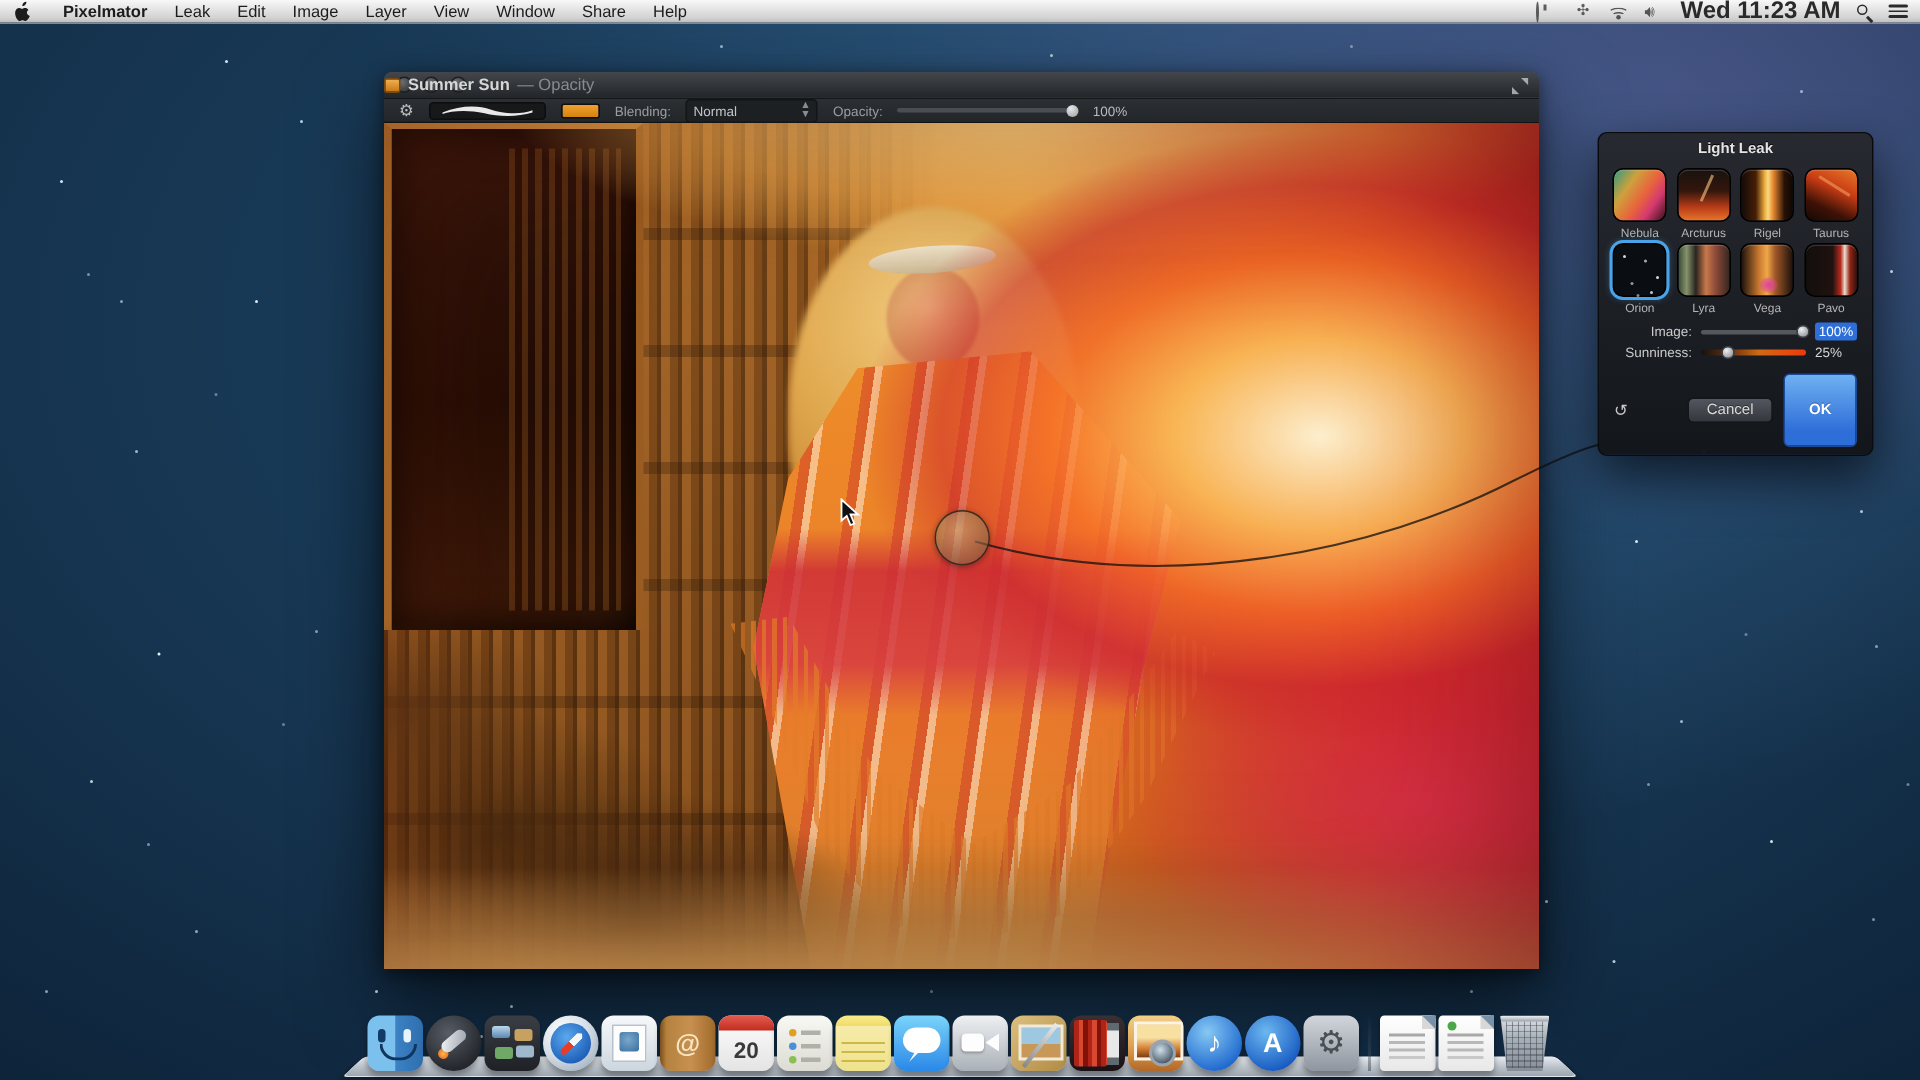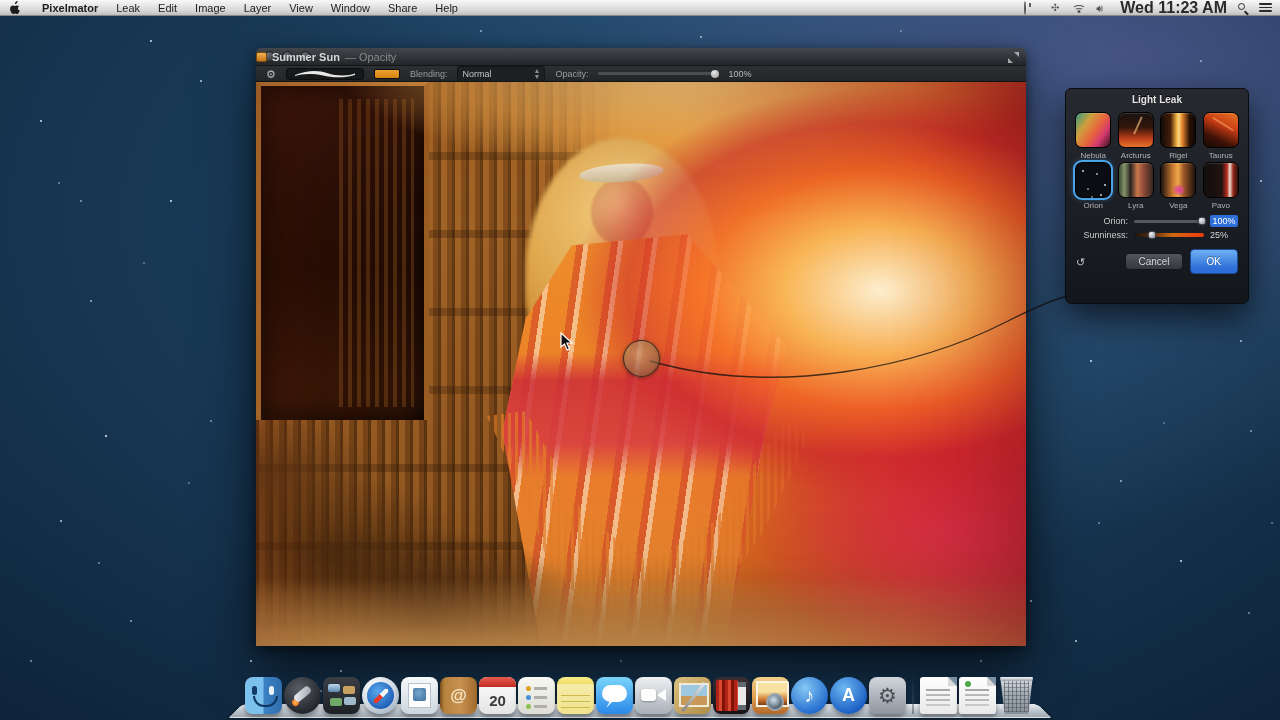--- a/index.html
+++ b/index.html
@@ -151,21 +151,21 @@
   .ptrack { position:relative; flex:1; height:3px; background:#55585d; border-radius:2px; }
   .ptrack.sun { background:linear-gradient(90deg,#141210 0%,#6e3410 30%,#cf6a14 55%,#e8480e 85%,#e83c0c 100%); height:4px; }
   .pknob { position:absolute; top:50%; transform:translate(-50%,-50%); width:9px; height:9px; border-radius:50%;
     background:radial-gradient(circle at 35% 30%, #f0f0f0, #9a9ea4 75%); border:1px solid #3a3d42; }
   .pval { width:28px; font-size:9px; text-align:left; color:#d8d8d8; }
   .pval.selected { background:#2e6ed8; color:#fff; border-radius:2px; text-align:center; padding:1px 0; }
   .panel-footer { display:flex; align-items:center; margin-top:9px; padding:0 10px; gap:7px; }
   .undo-ic { width:14px; height:12px; color:#c8c8c8; font-size:11px; line-height:12px; }
   .btn { border-radius:4px; font-size:10px; padding:2px 12px; border:1px solid #14161a; text-shadow:0 -1px 0 rgba(0,0,0,.4); }
   .btn-cancel { margin-left:auto; background:linear-gradient(#52565e,#34373d); color:#dadada; }
-  .btn-ok { background:linear-gradient(#6fb0f2,#2e6ed8 80%); color:#fff; font-weight:normal; padding:6px 16px; border-color:#1a4a9a; }
+  .btn-ok { background:linear-gradient(#6fb0f2,#2e6ed8 80%); color:#fff; font-weight:bold; padding:18px 16px; border-color:#1a4a9a; }
 
   
   .dock-shelf { position:absolute; left:228px; bottom:2px; width:824px; height:18px; z-index:40;
     background:linear-gradient(#e8ecf0, #b8c0c8 55%, #9aa4ae); border-radius:3px;
     box-shadow:0 -1px 0 rgba(255,255,255,.7) inset, 0 2px 6px rgba(0,0,0,.4); transform:perspective(300px) rotateX(38deg); transform-origin:bottom; }
   .dock { position:absolute; left:240px; bottom:6px; width:800px; height:44px; z-index:41; display:flex; align-items:flex-end; justify-content:center; gap:2px; }
   .di { width:37px; height:37px; border-radius:8px; position:relative; box-shadow:0 3px 4px rgba(0,0,0,.35); flex:0 0 auto; }
   .di.round { border-radius:50%; }
   .dock-sep { width:2px; height:40px; margin:0 4px; background:linear-gradient(rgba(80,90,100,.0), rgba(70,80,90,.55)); flex:0 0 auto; box-shadow:none; }
 
@@ -359,21 +359,21 @@
     <div class="fx-cell">
         <div class="fx-thumb fx6"></div>
         <div class="fx-label">Vega</div>
       </div>
     <div class="fx-cell">
         <div class="fx-thumb fx7"></div>
         <div class="fx-label">Pavo</div>
       </div>
   </div>
   <div class="panel-row">
-    <span class="plabel">Orion:</span>
+    <span class="plabel">Image:</span>
     <span class="ptrack">
         <span class="pknob" style="left: 97%;"></span>
       </span>
     <span class="pval selected">100%</span>
   </div>
   <div class="panel-row">
     <span class="plabel">Sunniness:</span>
     <span class="ptrack sun">
         <span class="pknob" style="left: 25%;"></span>
       </span>

